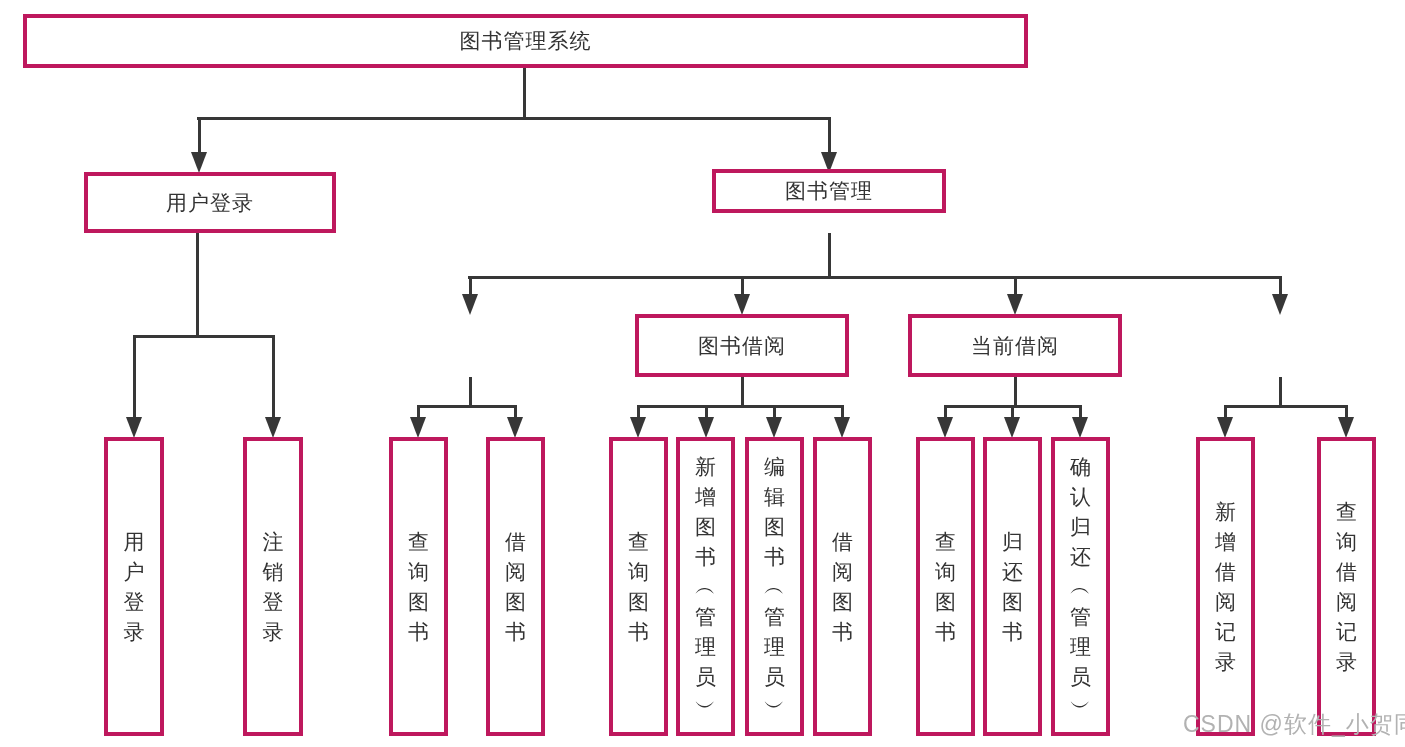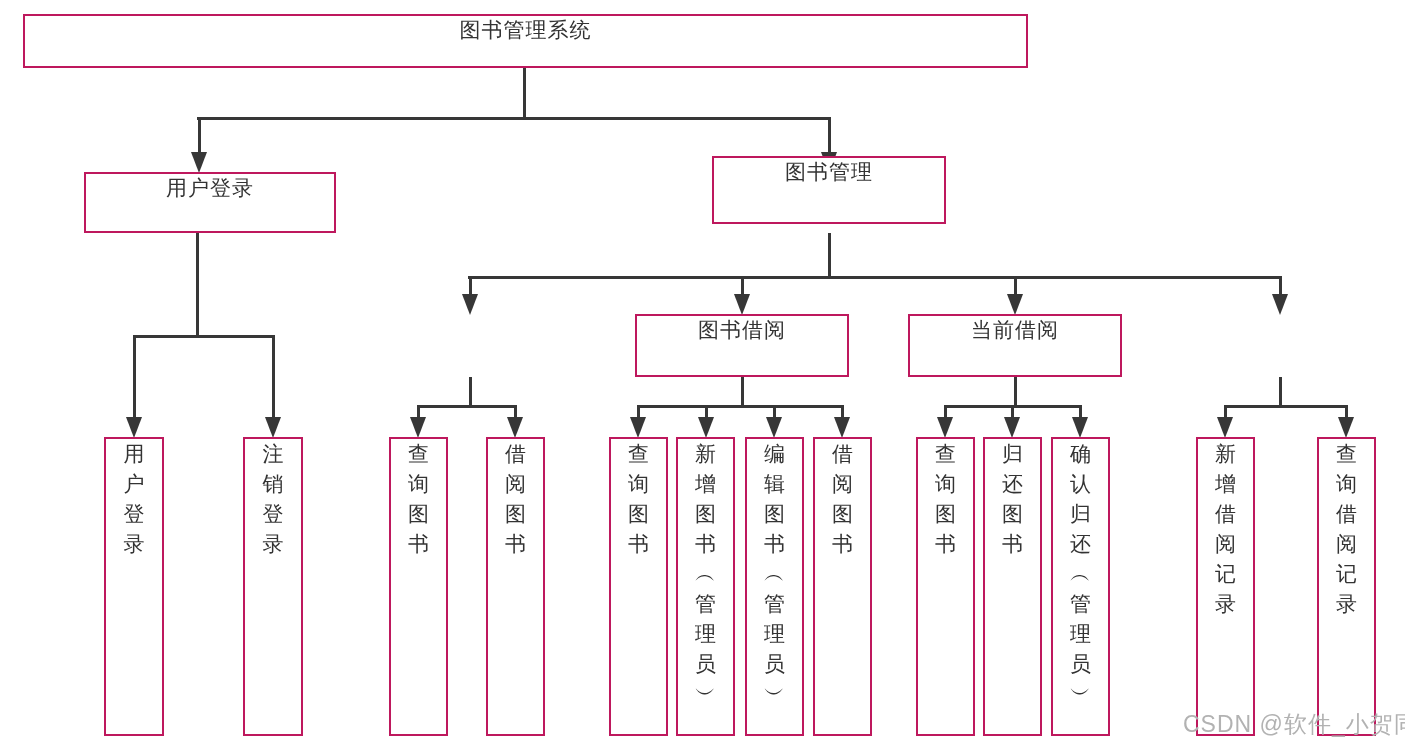--- a/index.html
+++ b/index.html
@@ -2,22 +2,22 @@
 <html><head>
 <meta charset="utf-8">
 <style>
   html,body{margin:0;padding:0;background:#fff;}
   .stage{
     position:relative;width:1405px;height:747px;background:#ffffff;
     font-family:"Liberation Sans","DejaVu Sans",sans-serif;color:#333;
     overflow:hidden;
   }
   .box{
-    position:absolute;background:#ffffff;border:2px solid #be185d;
-    box-sizing:border-box;display:flex;align-items:flex-start;justify-content:center;
+    position:absolute;background:#ffffff;border:4px solid #be185d;
+    box-sizing:border-box;display:flex;align-items:center;justify-content:center;
     z-index:2;
   }
   .hlbl{font-size:21px;letter-spacing:1px;color:#333;white-space:nowrap;}
   .vlbl{display:flex;flex-direction:column;align-items:center;}
   .vlbl span{font-size:21px;line-height:30px;color:#333;}
   .ln{position:absolute;background:#373737;z-index:1;}
   .ah{
     position:absolute;width:0;height:0;z-index:1;
     border-left:8px solid transparent;border-right:8px solid transparent;
     border-top:21px solid #373737;
@@ -39,21 +39,21 @@
   <div class="ln" style="left:523px;top:68px;width:3px;height:50px;"></div>
   <div class="ln" style="left:197px;top:117px;width:634px;height:3px;"></div>
   <div class="ln" style="left:198px;top:117px;width:3px;height:38px;"></div>
   <div class="ah" style="left:191px;top:152px;"></div>
   <div class="ln" style="left:828px;top:117px;width:3px;height:38px;"></div>
   <div class="ah" style="left:821px;top:152px;"></div>
 
   <div class="box" style="left:84px;top:172px;width:252px;height:61px;">
     <span class="hlbl">用户登录</span>
   </div>
-  <div class="box" style="left:712px;top:156px;width:234px;height:68px;">
+  <div class="box" style="left:712px;top:169px;width:234px;height:44px;">
     <span class="hlbl">图书管理</span>
   </div>
 
   <div class="ln" style="left:196px;top:233px;width:3px;height:104px;"></div>
   <div class="ln" style="left:133px;top:335px;width:142px;height:3px;"></div>
   <div class="ln" style="left:133px;top:335px;width:3px;height:84px;"></div>
   <div class="ah" style="left:126px;top:417px;"></div>
   <div class="ln" style="left:272px;top:335px;width:3px;height:84px;"></div>
   <div class="ah" style="left:265px;top:417px;"></div>
 

